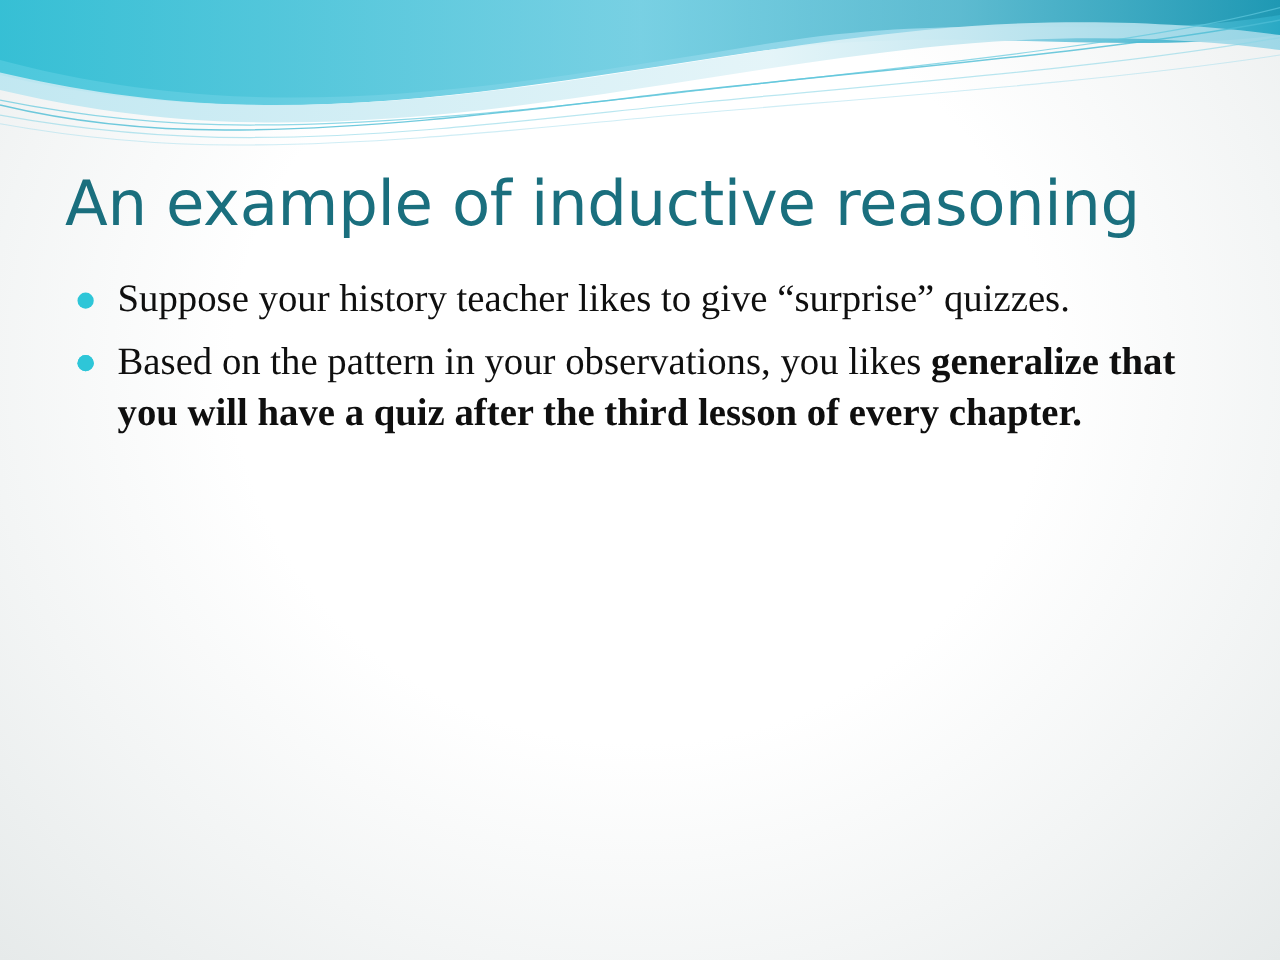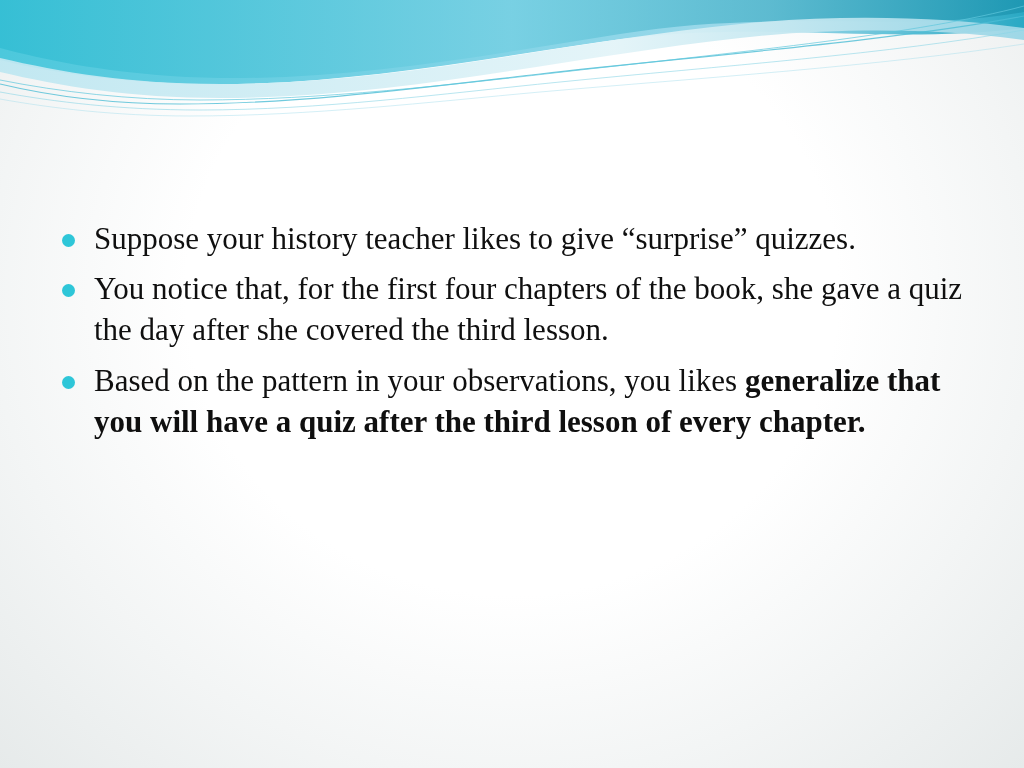--- a/index.html
+++ b/index.html
@@ -99,31 +99,32 @@
       <path d="M0,0 L1024,0 L1024,28 C880,46 760,18 600,42 C440,66 300,92 150,82 C90,78 40,70 0,60 Z" fill="url(#g1)"></path>
       <path d="M0,0 L1024,0 L1024,12 C900,34 780,8 620,34 C470,58 320,86 170,76 C100,71 45,60 0,48 Z" fill="url(#g2)" opacity="0.75"></path>
       <path d="M0,58 C60,72 130,84 220,84 C400,84 560,42 740,24 C850,13 950,18 1024,28 L1024,40 C950,30 850,26 740,38 C560,58 400,98 220,98 C130,98 60,86 0,72 Z" fill="url(#g3)" opacity="0.95"></path>
       <path d="M1024,16 C900,40 700,56 540,74 C420,88 300,104 180,104 C110,104 50,96 0,84" fill="none" stroke="#4cbdd4" stroke-width="1.2" opacity="0.8"></path>
       <path d="M1024,6 C920,34 740,52 580,70 C450,85 320,100 200,100 C130,100 60,92 0,80" fill="none" stroke="#5fc8dd" stroke-width="1" opacity="0.7"></path>
       <path d="M1024,30 C890,54 720,66 560,82 C440,94 320,110 200,110 C120,110 55,102 0,92" fill="none" stroke="#8ad5e6" stroke-width="1" opacity="0.6"></path>
       <path d="M1024,44 C880,66 700,78 540,92 C430,102 310,116 190,116 C115,116 50,108 0,99" fill="none" stroke="#a7dfec" stroke-width="0.9" opacity="0.55"></path>
     </svg>
   </div>
 
+  <div class="title">An example of inductive reasoning</div>
 
   <div class="body">
 
     <div class="bullet">
       <span class="dot"></span>
       <span>Suppose your history teacher likes to give “surprise” quizzes.</span><span class="strong"></span>
     </div>
 
     <div class="bullet">
       <span class="dot"></span>
-      <span>You notice that, for the first four chapters of the book, she gave a quiz the day after she covered the third lesson.</span><span class="strong"></span>
+      <span class="strong"></span>
     </div>
 
     <div class="bullet">
       <span class="dot"></span>
       <span>Based on the pattern in your observations, you likes </span><span class="strong">generalize that you will have a quiz after the third lesson of every chapter.</span>
     </div>
 
   </div>
 </div>
 

